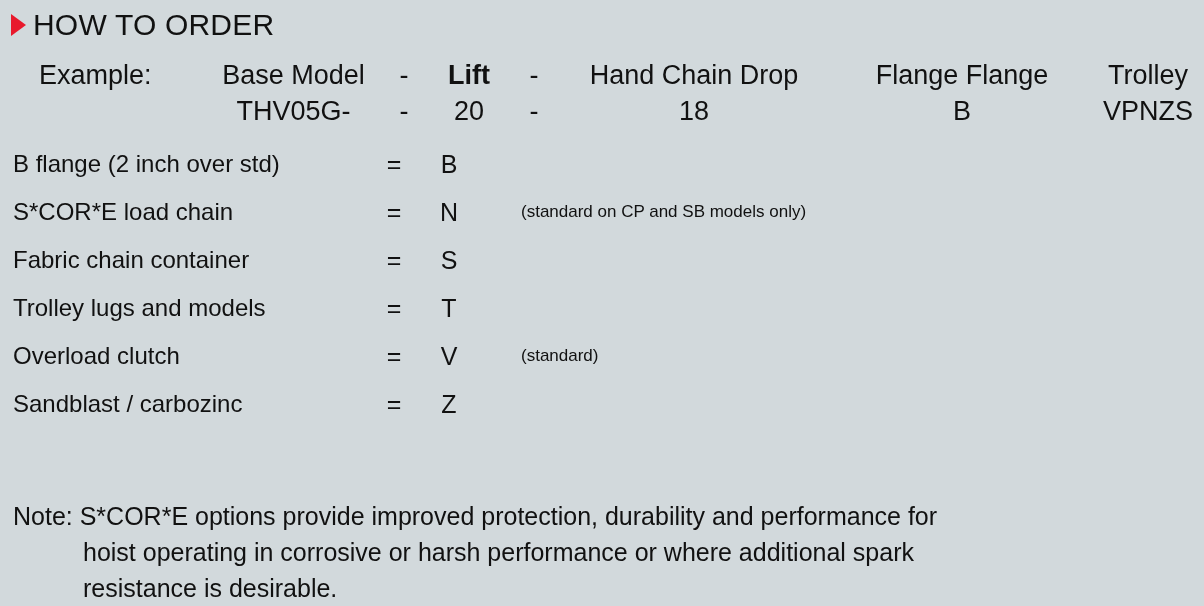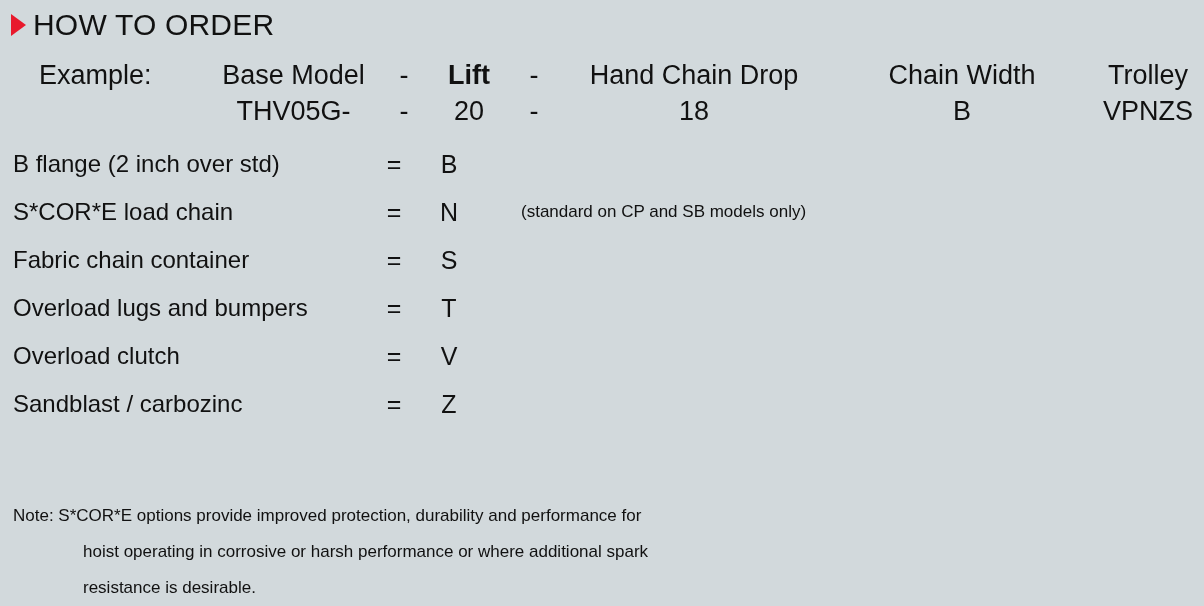--- a/index.html
+++ b/index.html
@@ -122,21 +122,21 @@
     line-height: 34px;
     white-space: nowrap;
   }
 
   
   .note {
     position: absolute;
     left: 13px;
     top: 498px;
     width: 1000px;
-    font-size: 17px;
+    font-size: 25px;
     line-height: 36px;
   }
   .note-line {
     white-space: nowrap;
   }
   .note-indent {
     padding-left: 70px;
   }
 </style>
 </head>
@@ -150,21 +150,21 @@
   </div>
 
   <div class="example">
 
     <div class="ex-cell ex-row1 c-label">Example:</div>
     <div class="ex-cell ex-row1 c-model">Base Model</div>
     <div class="ex-cell ex-row1 c-dash1">-</div>
     <div class="ex-cell ex-row1 c-lift bold">Lift</div>
     <div class="ex-cell ex-row1 c-dash2">-</div>
     <div class="ex-cell ex-row1 c-drop">Hand Chain Drop</div>
-    <div class="ex-cell ex-row1 c-flange">Chain Width</div>
+    <div class="ex-cell ex-row1 c-flange">Flange Flange</div>
     <div class="ex-cell ex-row1 c-option">Trolley</div>
 
     <div class="ex-cell ex-row2 c-model">THV05G-</div>
     <div class="ex-cell ex-row2 c-dash1">-</div>
     <div class="ex-cell ex-row2 c-lift">20</div>
     <div class="ex-cell ex-row2 c-dash2">-</div>
     <div class="ex-cell ex-row2 c-drop">18</div>
     <div class="ex-cell ex-row2 c-flange">B</div>
     <div class="ex-cell ex-row2 c-option">VPNZS</div>
   </div>
@@ -186,30 +186,31 @@
     </div>
 
     <div class="opt-row">
       <span class="opt-desc">Fabric chain container</span>
       <span class="opt-eq">=</span>
       <span class="opt-code">S</span>
       <span class="opt-note"></span>
     </div>
 
     <div class="opt-row">
-      <span class="opt-desc">Overload lugs and bumpers</span>
+      <span class="opt-desc">Trolley lugs and models</span>
       <span class="opt-eq">=</span>
       <span class="opt-code">T</span>
       <span class="opt-note"></span>
     </div>
 
     <div class="opt-row">
       <span class="opt-desc">Overload clutch</span>
       <span class="opt-eq">=</span>
       <span class="opt-code">V</span>
+      <span class="opt-note">(standard)</span>
     </div>
 
     <div class="opt-row">
       <span class="opt-desc">Sandblast / carbozinc</span>
       <span class="opt-eq">=</span>
       <span class="opt-code">Z</span>
       <span class="opt-note"></span>
     </div>
   </div>
 

